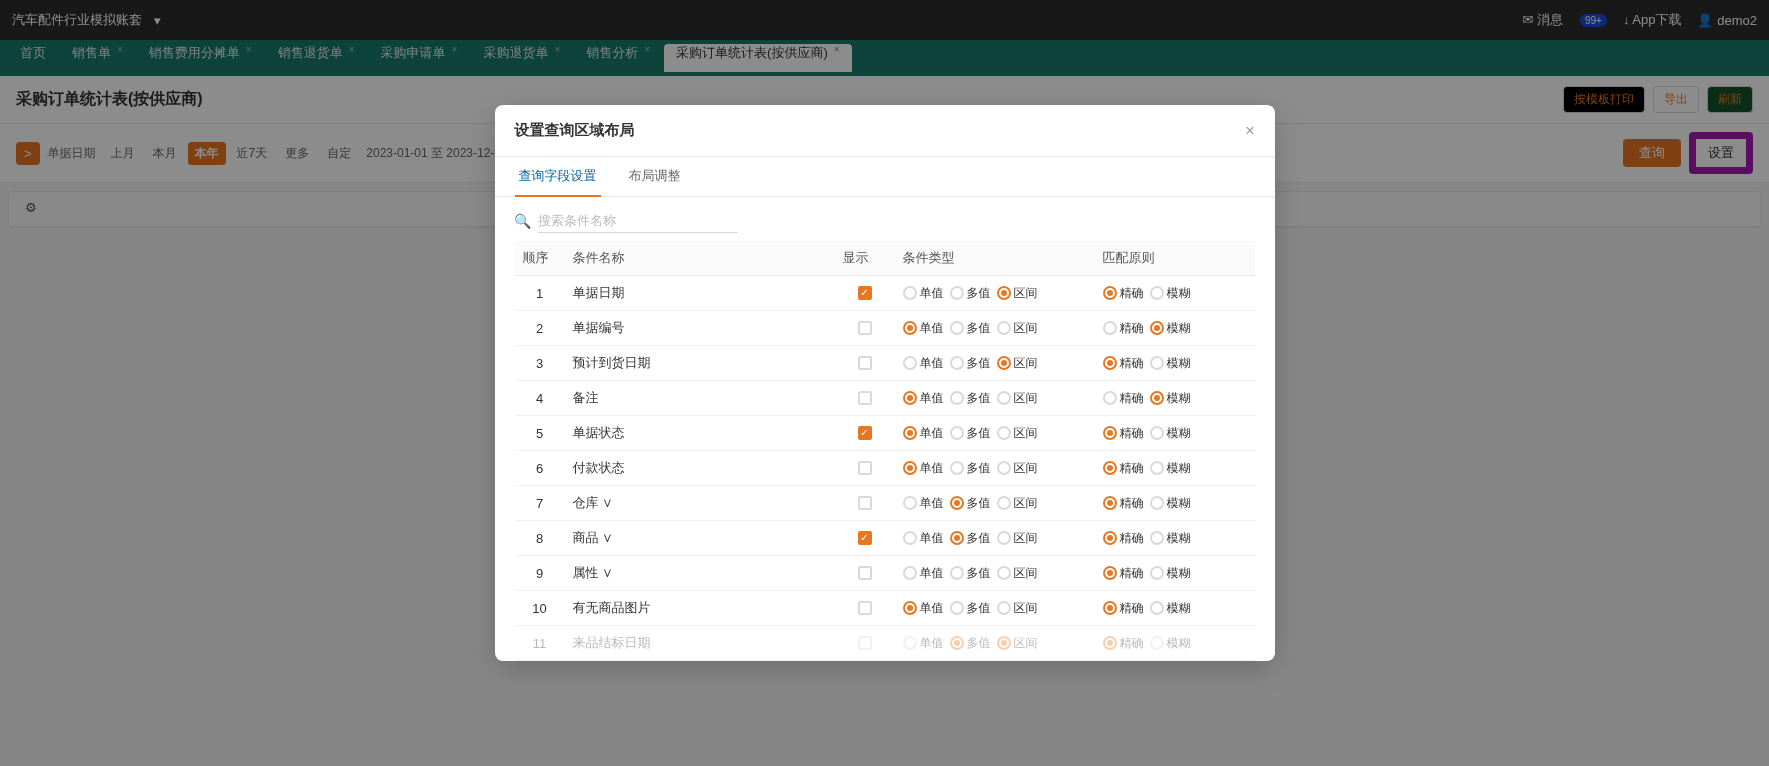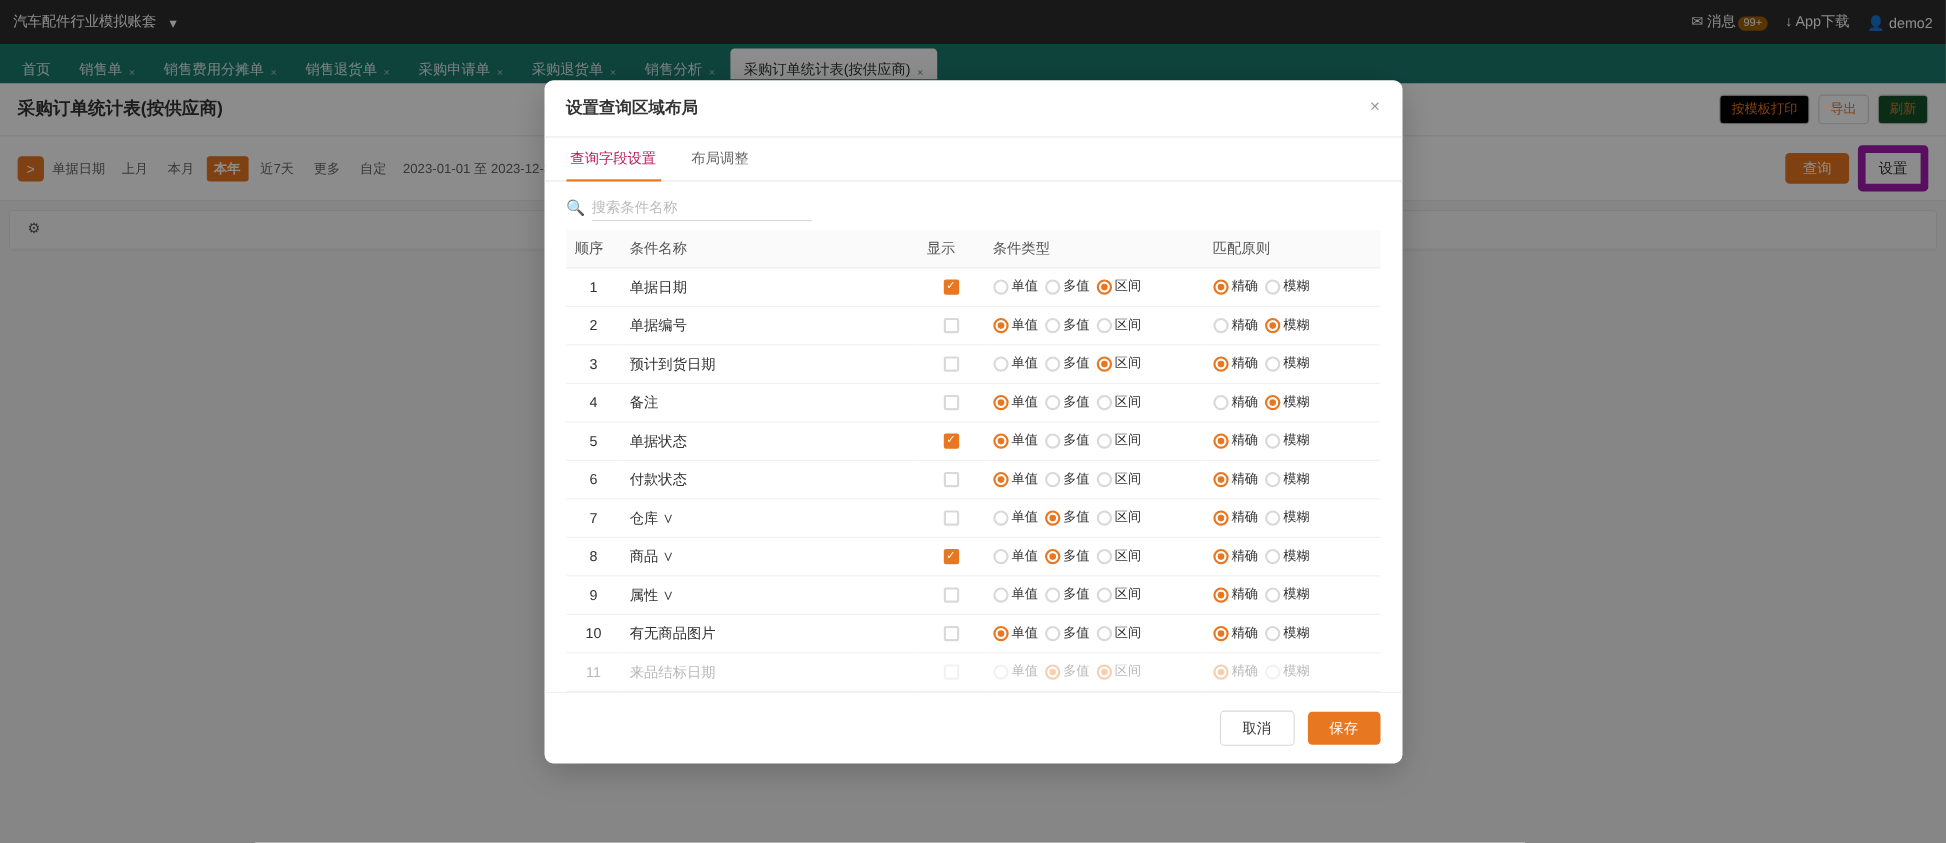--- a/index.html
+++ b/index.html
@@ -11,43 +11,43 @@
       background: #2d2d2d;
       display: flex;
       align-items: center;
       justify-content: space-between;
       padding: 0 12px;
       color: #fff;
     }
     .top-bar-left { display: flex; align-items: center; gap: 12px; font-size: 13px; }
     .top-bar-right { display: flex; align-items: center; gap: 16px; font-size: 13px; }
     .badge-red {
-      background: #a16207;
+      background: #1d4ed8;
       color: #fff;
       border-radius: 8px;
       padding: 1px 5px;
       font-size: 10px;
-      margin-left: 2px;
+      margin-left: 17px;
     }
 
     
     .tab-bar {
       height: 36px;
       background: #1a7a6e;
       display: flex;
       align-items: center;
       padding: 0 8px;
       gap: 2px;
     }
     .tab-item {
       height: 28px;
       padding: 0 12px;
       border-radius: 4px 4px 0 0;
       display: flex;
-      align-items: flex-end;
+      align-items: flex-start;
       gap: 6px;
       font-size: 13px;
       cursor: pointer;
       color: rgba(255,255,255,0.85);
     }
     .tab-item.active { background: #fff; color: #333; }
     .tab-close { font-size: 10px; opacity: 0.6; }
 
     
     .main-area {
@@ -205,21 +205,21 @@
     }
     .modal-tab {
       padding: 10px 4px;
       font-size: 13px;
       color: #666;
       cursor: pointer;
       border-bottom: 2px solid transparent;
       margin-bottom: -1px;
     }
     .modal-tab.active {
-      color: #be185d;
+      color: #0369a1;
       border-bottom-color: #e87722;
       font-weight: 500;
     }
 
     
     .modal-search {
       padding: 12px 20px 8px;
       display: flex;
       align-items: center;
       gap: 6px;
@@ -883,18 +883,14 @@
                     <span class="radio-circle"></span>
                     <span class="radio-label">模糊</span>
                   </label>
                 </div>
               </td>
             </tr>
           </tbody>
       </table>
     </div>
 
-    <div class="modal-footer">
-      <button class="btn-cancel">取消</button>
-      <button class="btn-save">保存</button>
-    </div>
   </div>
 </div>
 
 </body></html>

